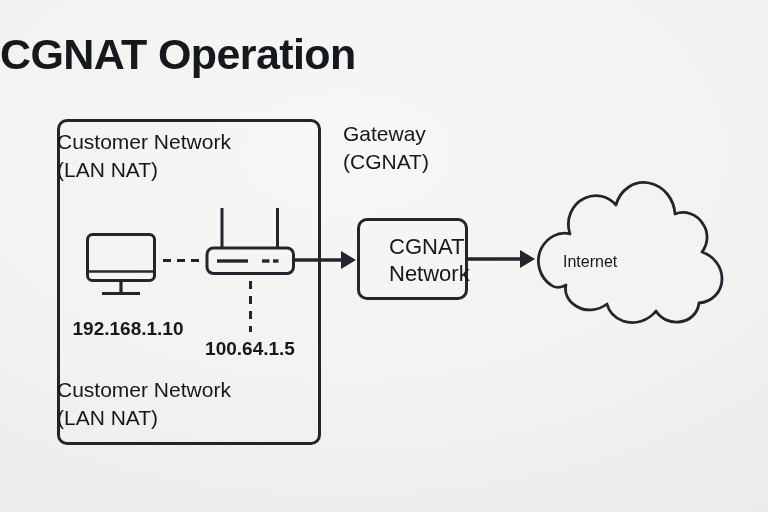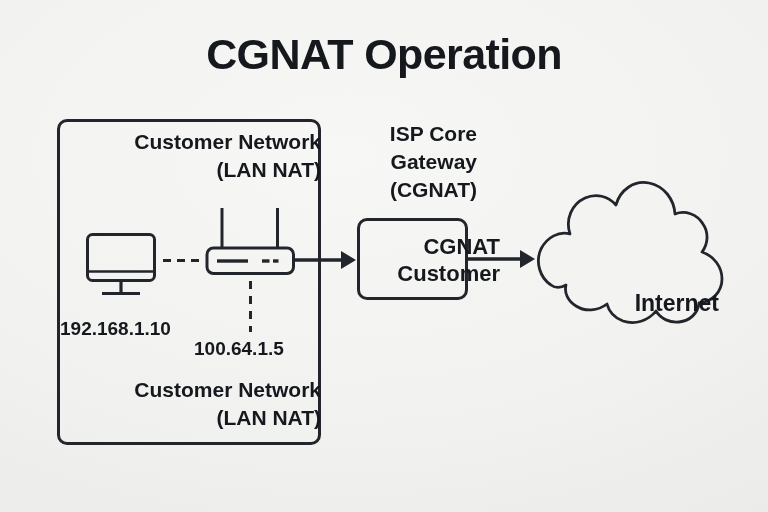--- a/index.html
+++ b/index.html
@@ -16,51 +16,51 @@
     overflow: hidden;
     background: radial-gradient(ellipse 95% 85% at 45% 30%, #f7f7f5 0%, #f1f1ef 65%, #ebebe9 100%);
     color: #15181d;
   }
   .title {
     position: absolute;
     top: 30px;
     left: 0;
     width: 768px;
     margin: 0;
-    text-align: center;
     font-size: 43px;
     font-weight: 800;
     letter-spacing: -0.6px;
     color: #15181d;
   }
   .box {
     position: absolute;
     border: 3px solid #22262c;
     border-radius: 10px;
     box-sizing: border-box;
     background: transparent;
   }
   .customer-box { left: 57px; top: 119px; width: 264px; height: 326px; }
   .gateway-box  { left: 357px; top: 218px; width: 111px; height: 82px; }
   .lbl {
     position: absolute;
-    text-align: right;
-    font-weight: 700;
+    text-align: left;
+    font-weight: 400;
     font-size: 21px;
     line-height: 28px;
     color: #15181d;
     white-space: nowrap;
   }
   .customer-top    { left: 57px;  top: 128px; width: 264px; }
   .customer-bottom { left: 57px;  top: 376px; width: 264px; }
   .isp-label       { left: 343px; top: 120px; width: 134px; }
   .gw-label        { left: 357px; top: 233px; width: 111px; font-size: 22px; line-height: 27px; margin-left: 32px; }
-  .internet-label  { left: 579px; top: 248px; width: 140px; font-size: 23px; margin-top: 41px; }
+  .internet-label  { left: 563px; top: 248px; width: 140px; font-size: 16px; }
   .ip {
     position: absolute;
+    text-align: center;
     font-weight: 600;
     font-size: 19px;
     line-height: 25px;
     color: #15181d;
     white-space: nowrap;
   }
   .ip-computer { left: 60px;  top: 316px; width: 136px; }
   .ip-router   { left: 194px; top: 336px; width: 112px; }
   .public-ip   { left: 343px; top: 315px; width: 134px; font-size: 20px; line-height: 27px; }
   svg.layer {
@@ -145,28 +145,27 @@
 
   <div class="ip ip-computer">192.168.1.10</div>
   <div class="ip ip-router">100.64.1.5</div>
 
   <div class="lbl customer-bottom">
     <div>Customer Network</div>
     <div>(LAN NAT)</div>
   </div>
 
   <div class="lbl isp-label">
-    <div>ISP Core</div>
     <div>Gateway</div>
     <div>(CGNAT)</div>
   </div>
 
   <div class="lbl gw-label">
     <div>CGNAT</div>
-    <div>Customer</div>
+    <div>Network</div>
   </div>
 
   <div class="ip public-ip">
   </div>
 
   <div class="lbl internet-label">Internet</div>
 
 </div>
 
 </body></html>

